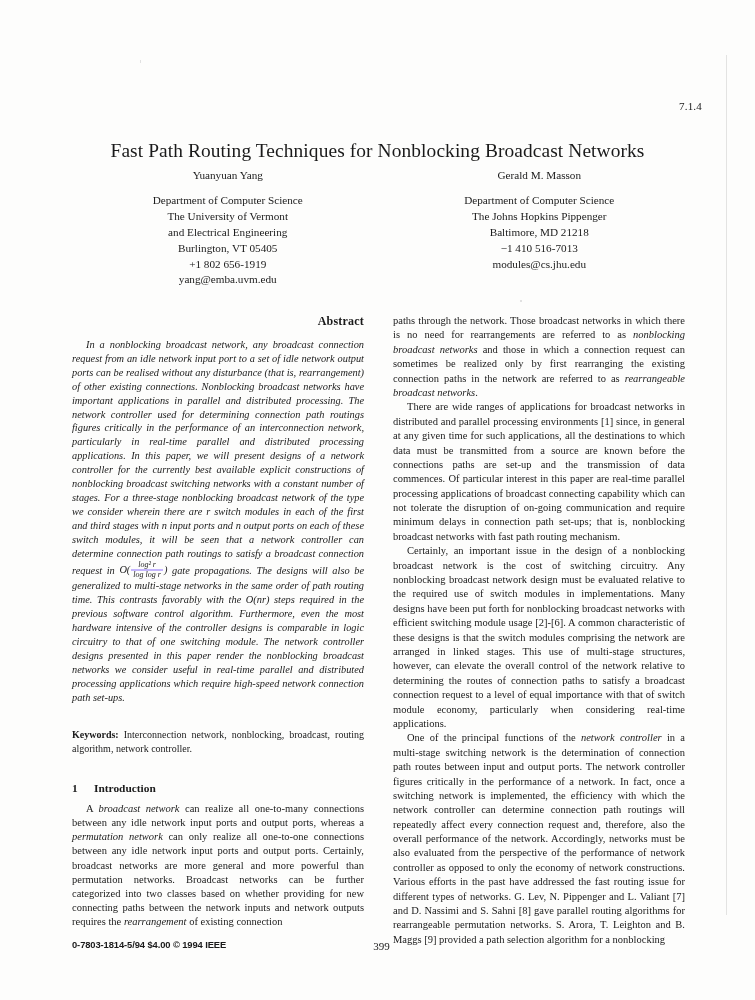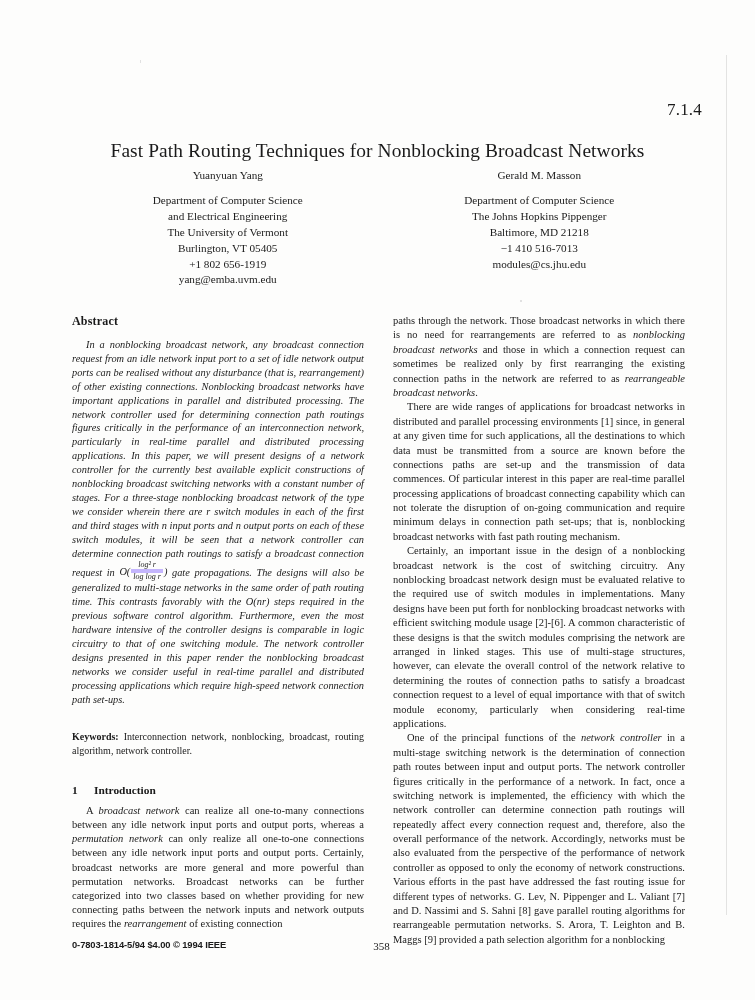--- a/index.html
+++ b/index.html
@@ -35,21 +35,21 @@
     position: absolute;
     background: #cfcfcf;
     opacity: .6;
   }
 
   
   .session-id {
     position: absolute;
     top: 100px;
     right: 53px;
-    font-size: 17px;
+    font-size: 11px;
     letter-spacing: .2px;
   }
 
   .title {
     position: absolute;
     top: 127px;
     left: 0;
     right: 0;
     text-align: center;
     font-size: 19.4px;
@@ -80,21 +80,21 @@
     top: 314px;
     left: 72px;
     width: 613px;
     height: 590px;
     display: flex;
     gap: 29px;
   }
   .col { width: 292px; }
 
   .sec-head-centered {
-    text-align: left;
+    text-align: right;
     font-size: 12px;
     font-weight: bold;
     margin: 0 0 9px 0;
     letter-spacing: .2px;
   }
   .abstract-body {
     font-style: italic;
     font-size: 10.35px;
     line-height: 1.345;
     text-align: justify;
@@ -106,21 +106,21 @@
 
   .frac {
     display: inline-block;
     vertical-align: -0.45em;
     text-align: center;
     font-size: 8px;
     line-height: 1.05;
     font-style: italic;
     margin: 0 1px;
   }
-  .frac .num { display: block; border-bottom: 4px solid #c4b5fd; padding: 0 2px; }
+  .frac .num { display: block; border-bottom: 2px solid #c4b5fd; padding: 0 2px; }
   .frac .den { display: block; padding: 0 2px; }
 
   .keywords {
     font-size: 10px;
     line-height: 1.36;
     text-align: justify;
     margin: 24px 0 0 0;
   }
   .keywords b { font-weight: bold; }
 
@@ -173,22 +173,22 @@
   <div class="scan-speck" style="top:300px; left:520px; width:2px; height:2px;"></div>
 
   <div class="session-id">7.1.4</div>
 
   <h1 class="title">Fast Path Routing Techniques for Nonblocking Broadcast Networks</h1>
 
   <div class="authors">
     <div class="author-col">
       <div class="author-name">Yuanyuan Yang</div>
       <span class="affil-line">Department of Computer Science</span>
+      <span class="affil-line">The University of Vermont</span>
       <span class="affil-line">and Electrical Engineering</span>
-      <span class="affil-line">The University of Vermont</span>
       <span class="affil-line">Burlington, VT 05405</span>
       <span class="affil-line">+1 802 656-1919</span>
       <span class="affil-line">yang@emba.uvm.edu</span>
     </div>
     <div class="author-col">
       <div class="author-name">Gerald M. Masson</div>
       <span class="affil-line">Department of Computer Science</span>
       <span class="affil-line">The Johns Hopkins Pippenger</span>
       <span class="affil-line">Baltimore, MD 21218</span>
       <span class="affil-line">−1 410 516-7013</span>
@@ -222,15 +222,15 @@
 
       <p class="body-text"><span class="indent"></span><span>Certainly, an important issue in the design of a nonblocking broadcast network is the cost of switching circuitry. Any nonblocking broadcast network design must be evaluated relative to the required use of switch modules in implementations. Many designs have been put forth for nonblocking broadcast networks with efficient switching module usage [2]-[6]. A common characteristic of these designs is that the switch modules comprising the network are arranged in linked stages. This use of multi-stage structures, however, can elevate the overall control of the network relative to determining the routes of connection paths to satisfy a broadcast connection request to a level of equal importance with that of switch module economy, particularly when considering real-time applications.</span></p>
 
       <p class="body-text"><span class="indent"></span><span>One of the principal functions of the </span><i>network controller</i><span> in a multi-stage switching network is the determination of connection path routes between input and output ports. The network controller figures critically in the performance of a network. In fact, once a switching network is implemented, the efficiency with which the network controller can determine connection path routings will repeatedly affect every connection request and, therefore, also the overall performance of the network. Accordingly, networks must be also evaluated from the perspective of the performance of network controller as opposed to only the economy of network constructions. Various efforts in the past have addressed the fast routing issue for different types of networks. G. Lev, N. Pippenger and L. Valiant [7] and D. Nassimi and S. Sahni [8] gave parallel routing algorithms for rearrangeable permutation networks. S. Arora, T. Leighton and B. Maggs [9] provided a path selection algorithm for a nonblocking</span></p>
 
     </div>
 
   </div>
 
   <div class="copyright">0-7803-1814-5/94 $4.00 © 1994 IEEE</div>
-  <div class="folio">358</div>
+  <div class="folio">399</div>
 
 </div>
 
 </body></html>

